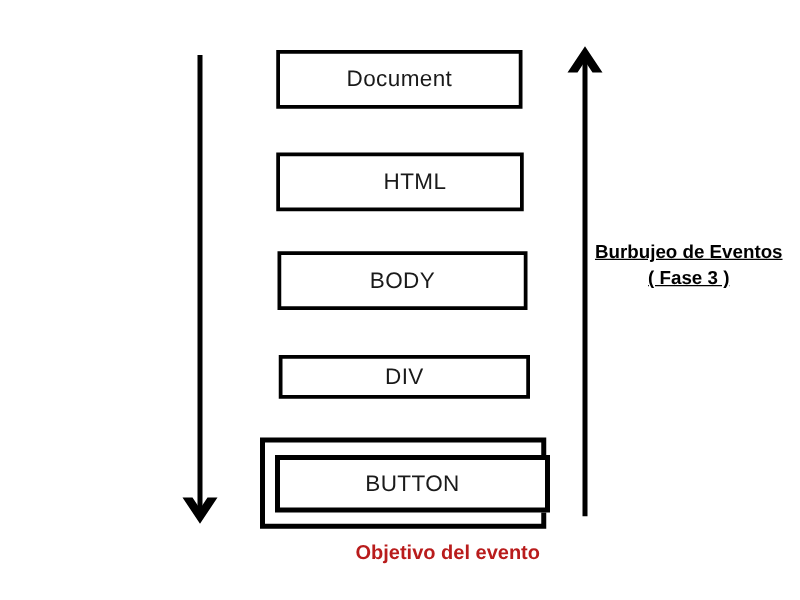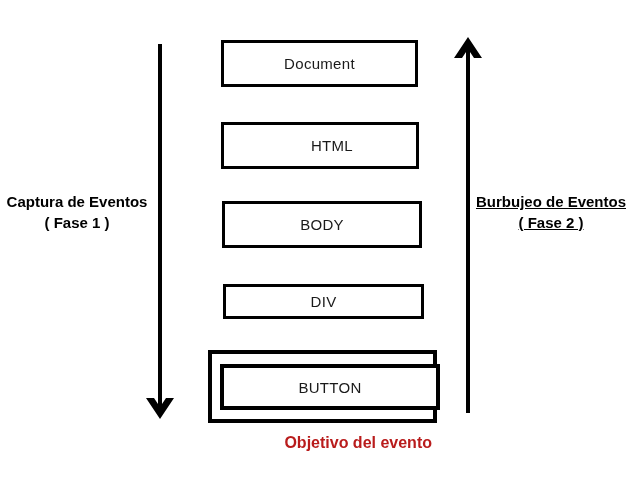--- a/index.html
+++ b/index.html
@@ -25,21 +25,21 @@
     pointer-events: none;
   }
   .node {
     position: absolute;
     border: 3px solid #000000;
     background: #ffffff;
     box-sizing: border-box;
     display: flex;
     align-items: center;
     justify-content: center;
-    font-size: 15px;
+    font-size: 18px;
     font-weight: 400;
     color: #1a1a1a;
     letter-spacing: 0.3px;
   }
   #node-document { left: 221px; top: 40px;  width: 197px; height: 47px; }
   #node-html     { left: 221px; top: 122px; width: 198px; height: 47px; padding-left: 24px; }
   #node-body     { left: 222px; top: 201px; width: 200px; height: 47px; }
   #node-div      { left: 223px; top: 284px; width: 201px; height: 35px; }
   #node-button-outer {
     position: absolute;
@@ -86,28 +86,24 @@
       <line x1="160" y1="44" x2="160" y2="409" stroke="#000000" stroke-width="4"></line>
       <polygon points="146,398 160,419 174,398 166,398 160,407 154,398" fill="#000000"></polygon>
     </g>
 
     <g>
       <line x1="468" y1="47" x2="468" y2="413" stroke="#000000" stroke-width="4"></line>
       <polygon points="454,58 468,37 482,58 474,58 468,49 462,58" fill="#000000"></polygon>
     </g>
   </svg>
 
-  <div class="side-label" id="label-capture">
-    <div>Captura de Eventos</div>
-    <div>( Fase 1 )</div>
-  </div>
 
   <div class="side-label" id="label-bubbling">
     <div>Burbujeo de Eventos</div>
-    <div>( Fase 2 )</div>
+    <div>( Fase 3 )</div>
   </div>
 
   <div class="node" id="node-document">
     <span>Document</span>
   </div>
 
   <div class="node" id="node-html">
     <span>HTML</span>
   </div>
 

